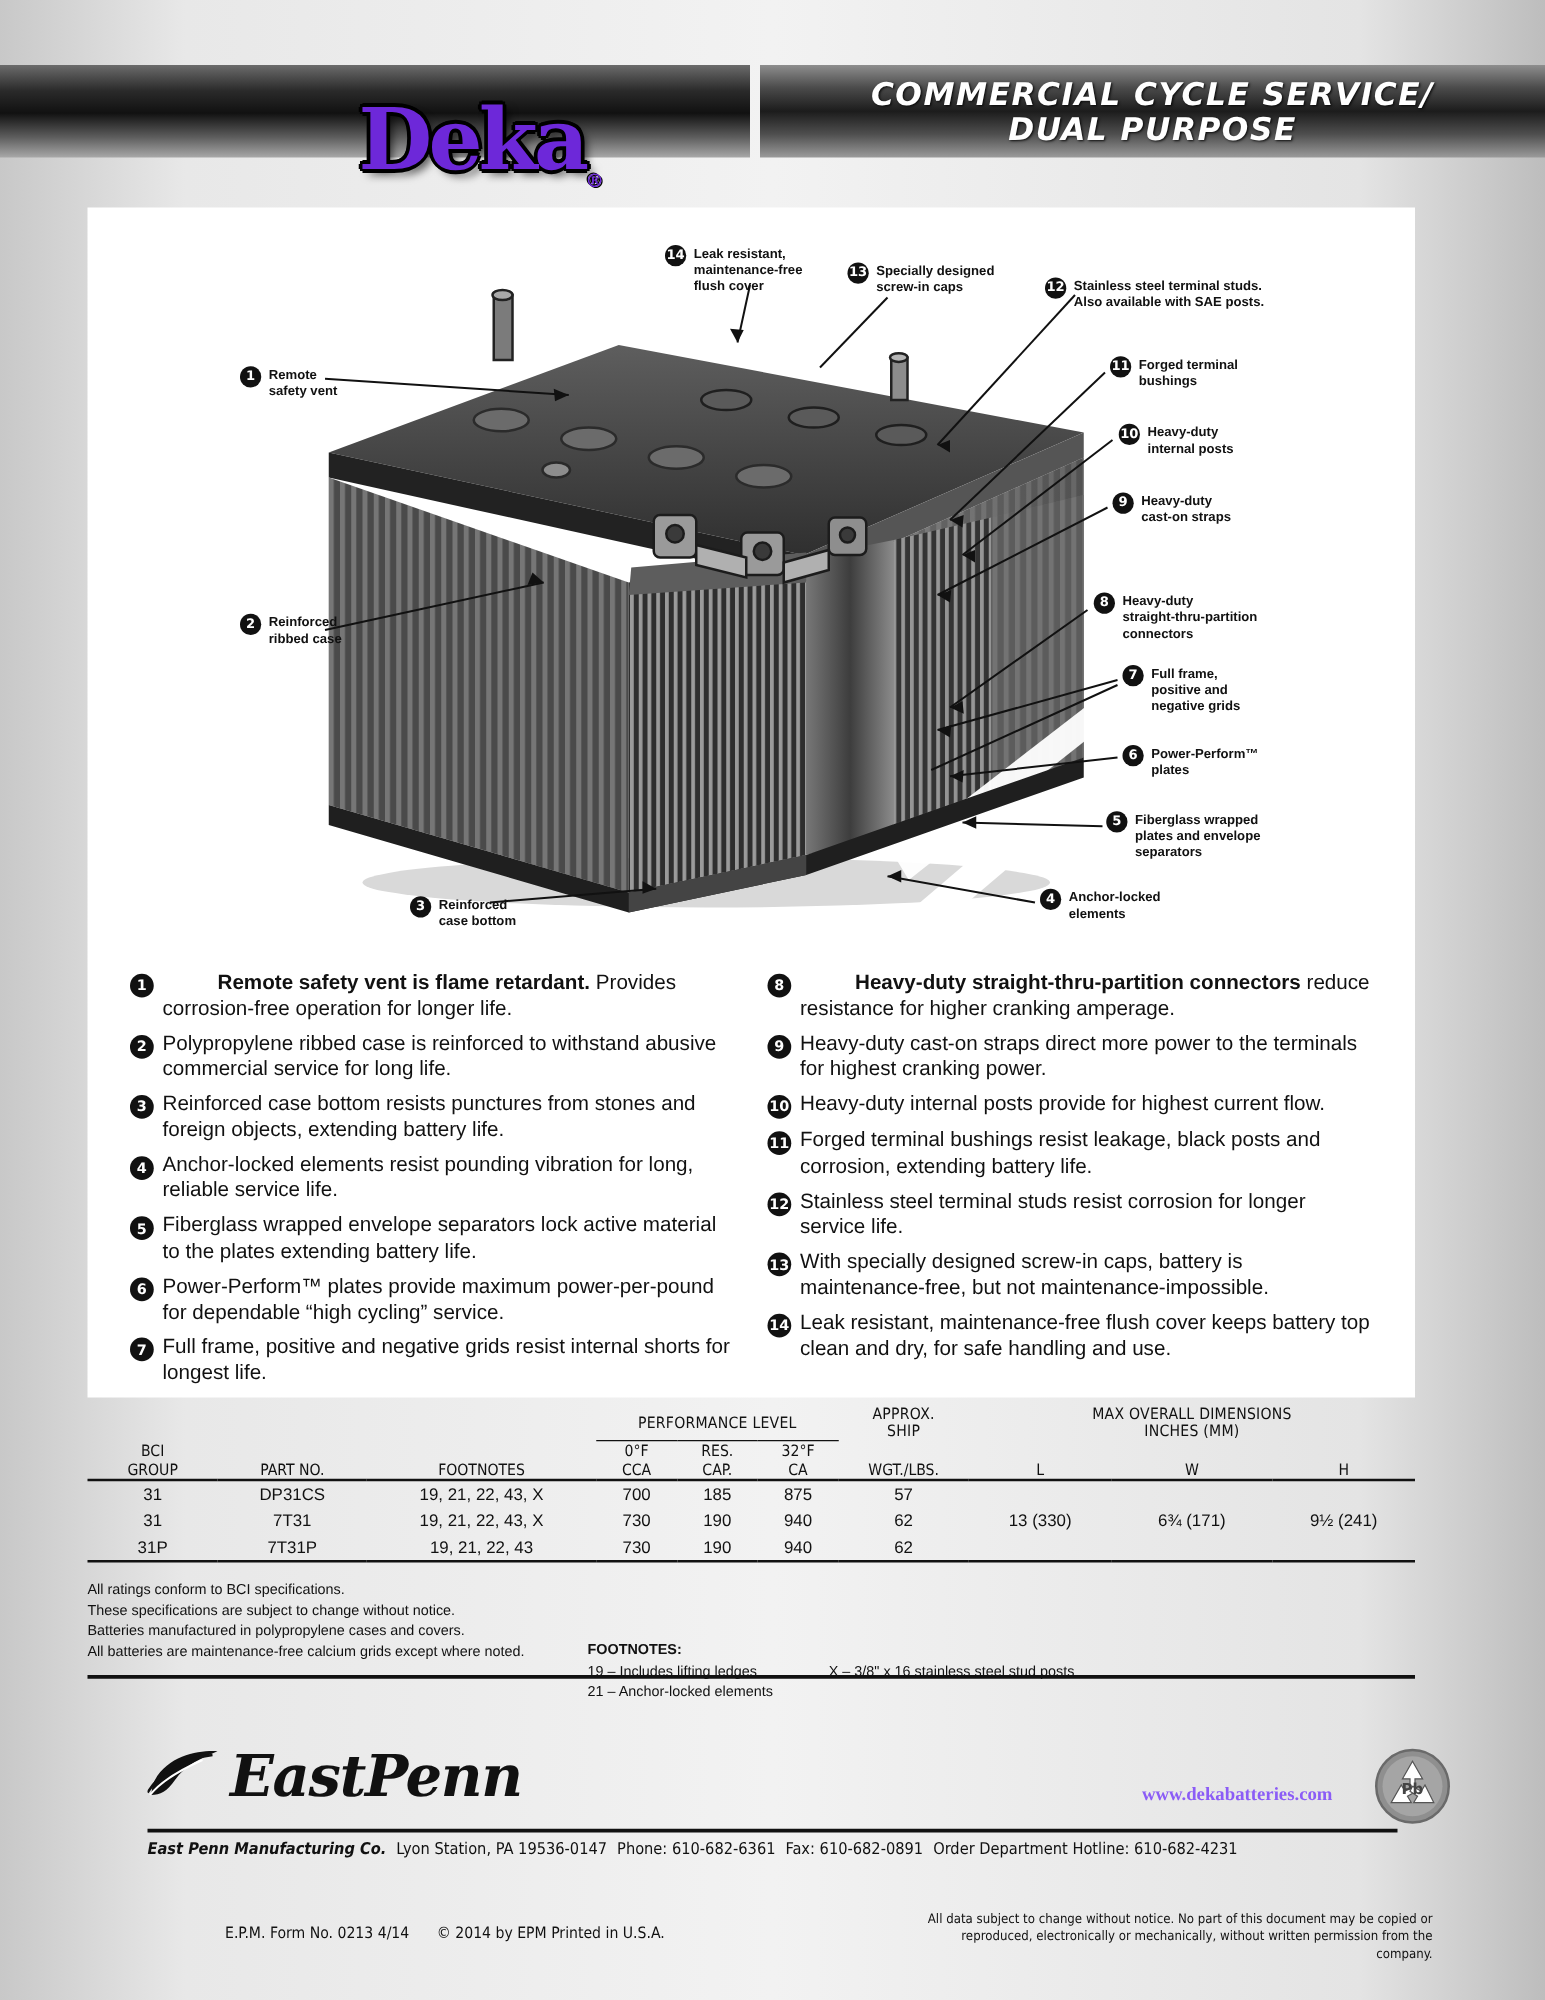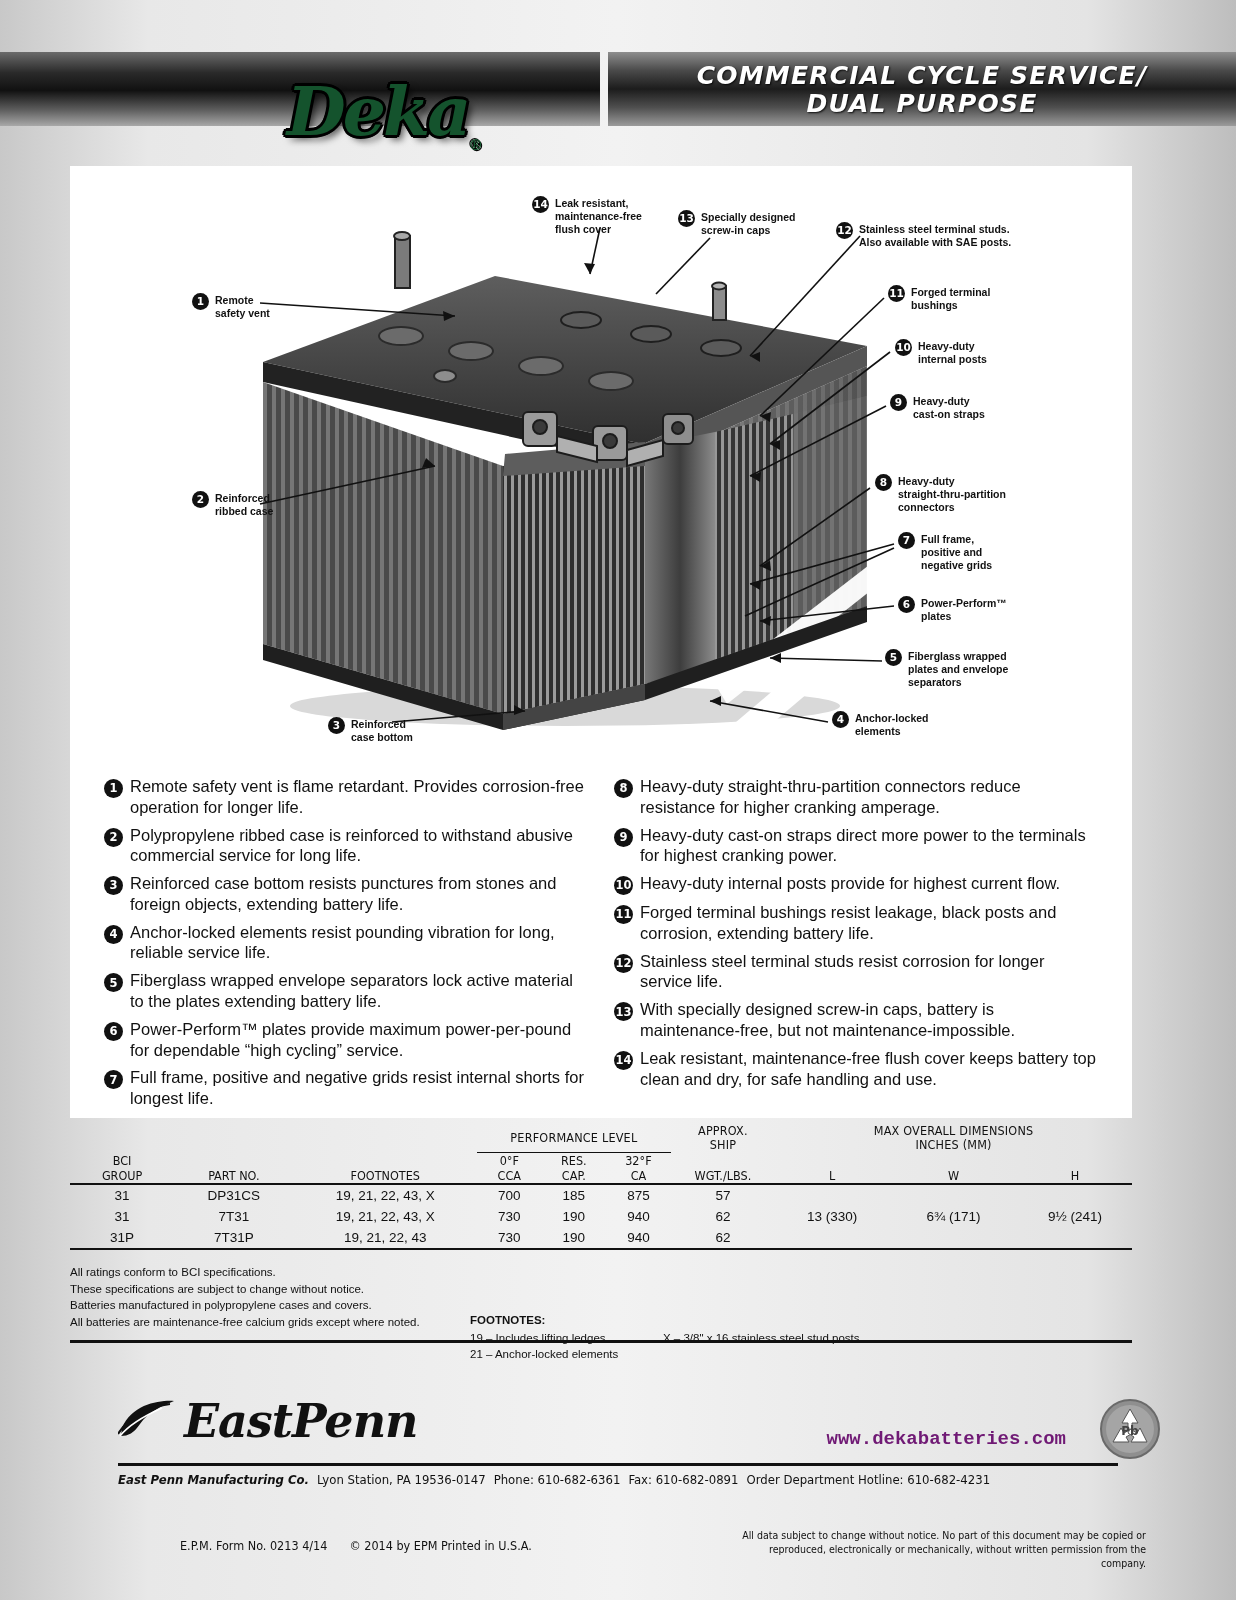--- a/index.html
+++ b/index.html
@@ -51,23 +51,22 @@
   }
   .deka-logo {
     position: absolute;
     left: 175px; top: 48px;
     width: 420px; height: 85px;
     display: flex; align-items: center; justify-content: center;
   }
   .deka-wordmark {
     font-family: "DejaVu Serif", serif;
     font-weight: bold;
-    font-style: italic;
     font-size: 68px;
-    color: #14532d;
+    color: #6d28d9;
     letter-spacing: -3px;
     text-shadow:
       3px 0 0 #000, -3px 0 0 #000, 0 3px 0 #000, 0 -3px 0 #000,
       2px 2px 0 #000, -2px 2px 0 #000, 2px -2px 0 #000, -2px -2px 0 #000,
       5px 5px 7px rgba(0,0,0,.6);
     position: relative;
     margin-top: 44px;
   }
   .deka-reg {
     font-size: 15px;
@@ -147,21 +146,21 @@
     min-width: 19px;
     border-radius: 50%;
     background: #111;
     color: #fff;
     font-size: 11.5px;
     font-weight: bold;
     font-family: "DejaVu Sans", sans-serif;
     margin-top: 3px;
     flex: 0 0 auto;
   }
-  .feat-text b { font-weight: normal; }
+  .feat-text b { font-weight: bold; margin-left: 44px; }
 
   
   .spec-wrap {
     position: absolute;
     left: 70px; top: 1124px;
     width: 1062px;
   }
   table.spec {
     width: 1062px;
     border-collapse: collapse;
@@ -230,24 +229,24 @@
     font-style: italic;
     font-size: 46px;
     letter-spacing: -1px;
     color: #111;
     line-height: 1;
   }
 
   .web-url {
     position: absolute;
     right: 170px; top: 1428px;
-    font-size: 19px;
-    font-weight: bold;
-    font-family: Liberation Mono, monospace;
-    color: #701a75;
+    font-size: 15px;
+    font-weight: bold;
+    font-family: Liberation Serif, serif;
+    color: #8b5cf6;
   }
   .recycle {
     position: absolute;
     right: 75px; top: 1398px;
     width: 62px; height: 62px;
   }
   .footer-rule {
     position: absolute;
     left: 118px; top: 1463px;
     width: 1000px; height: 3px;

